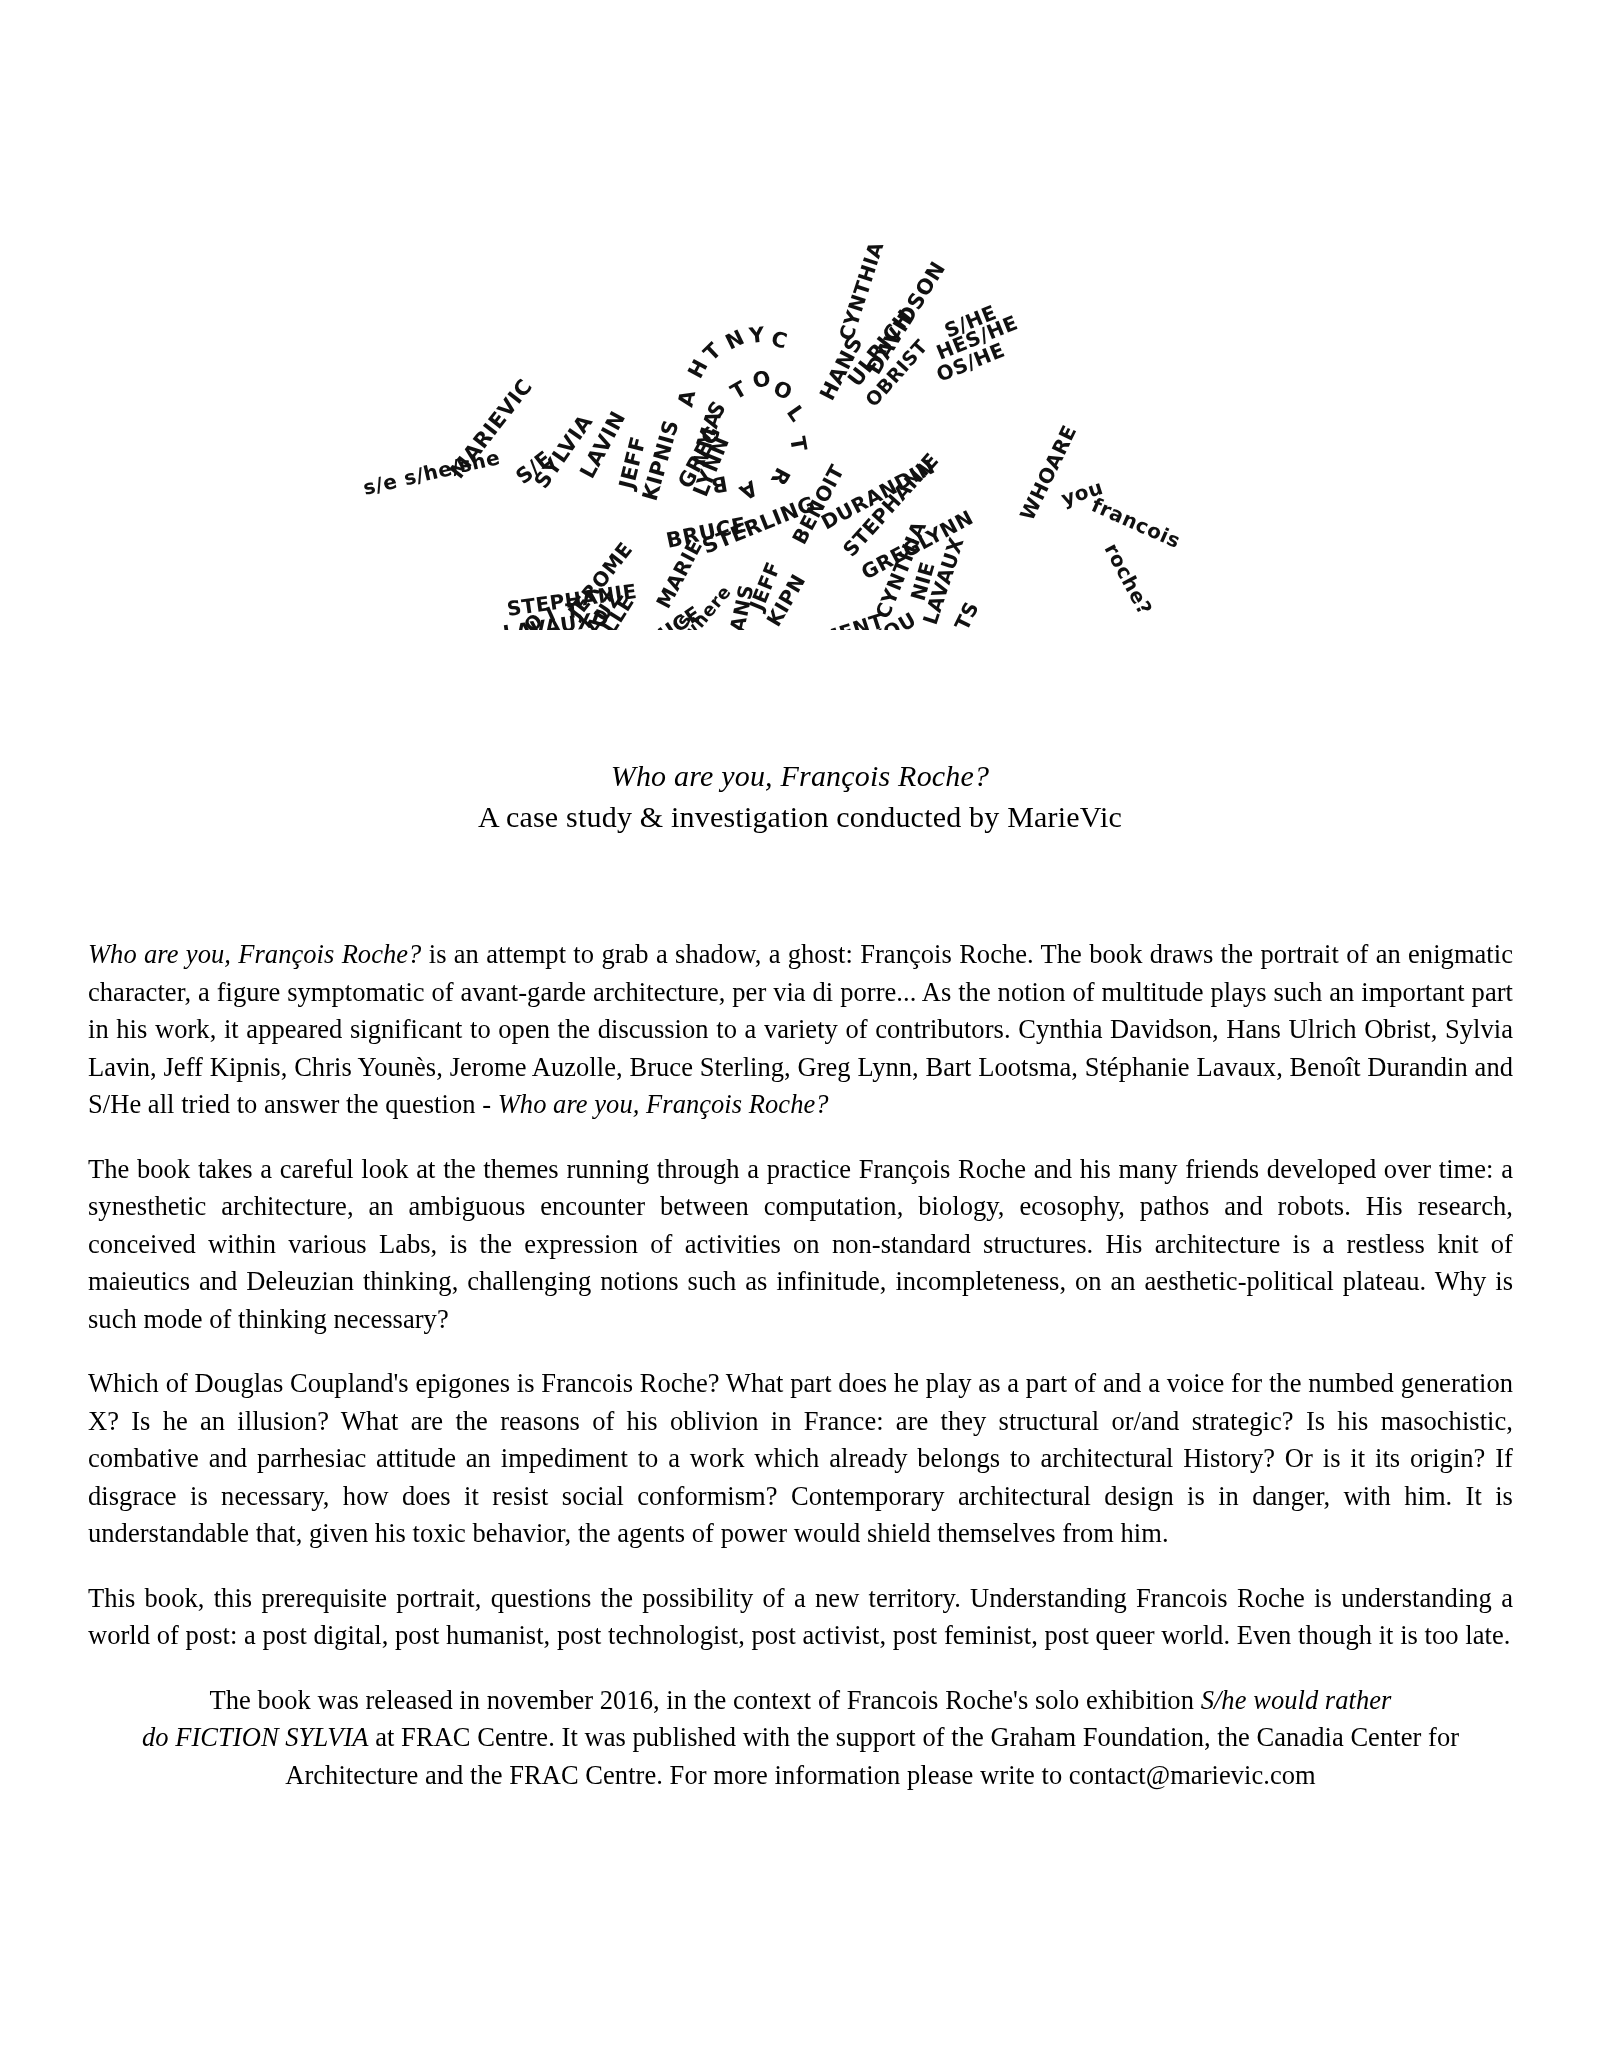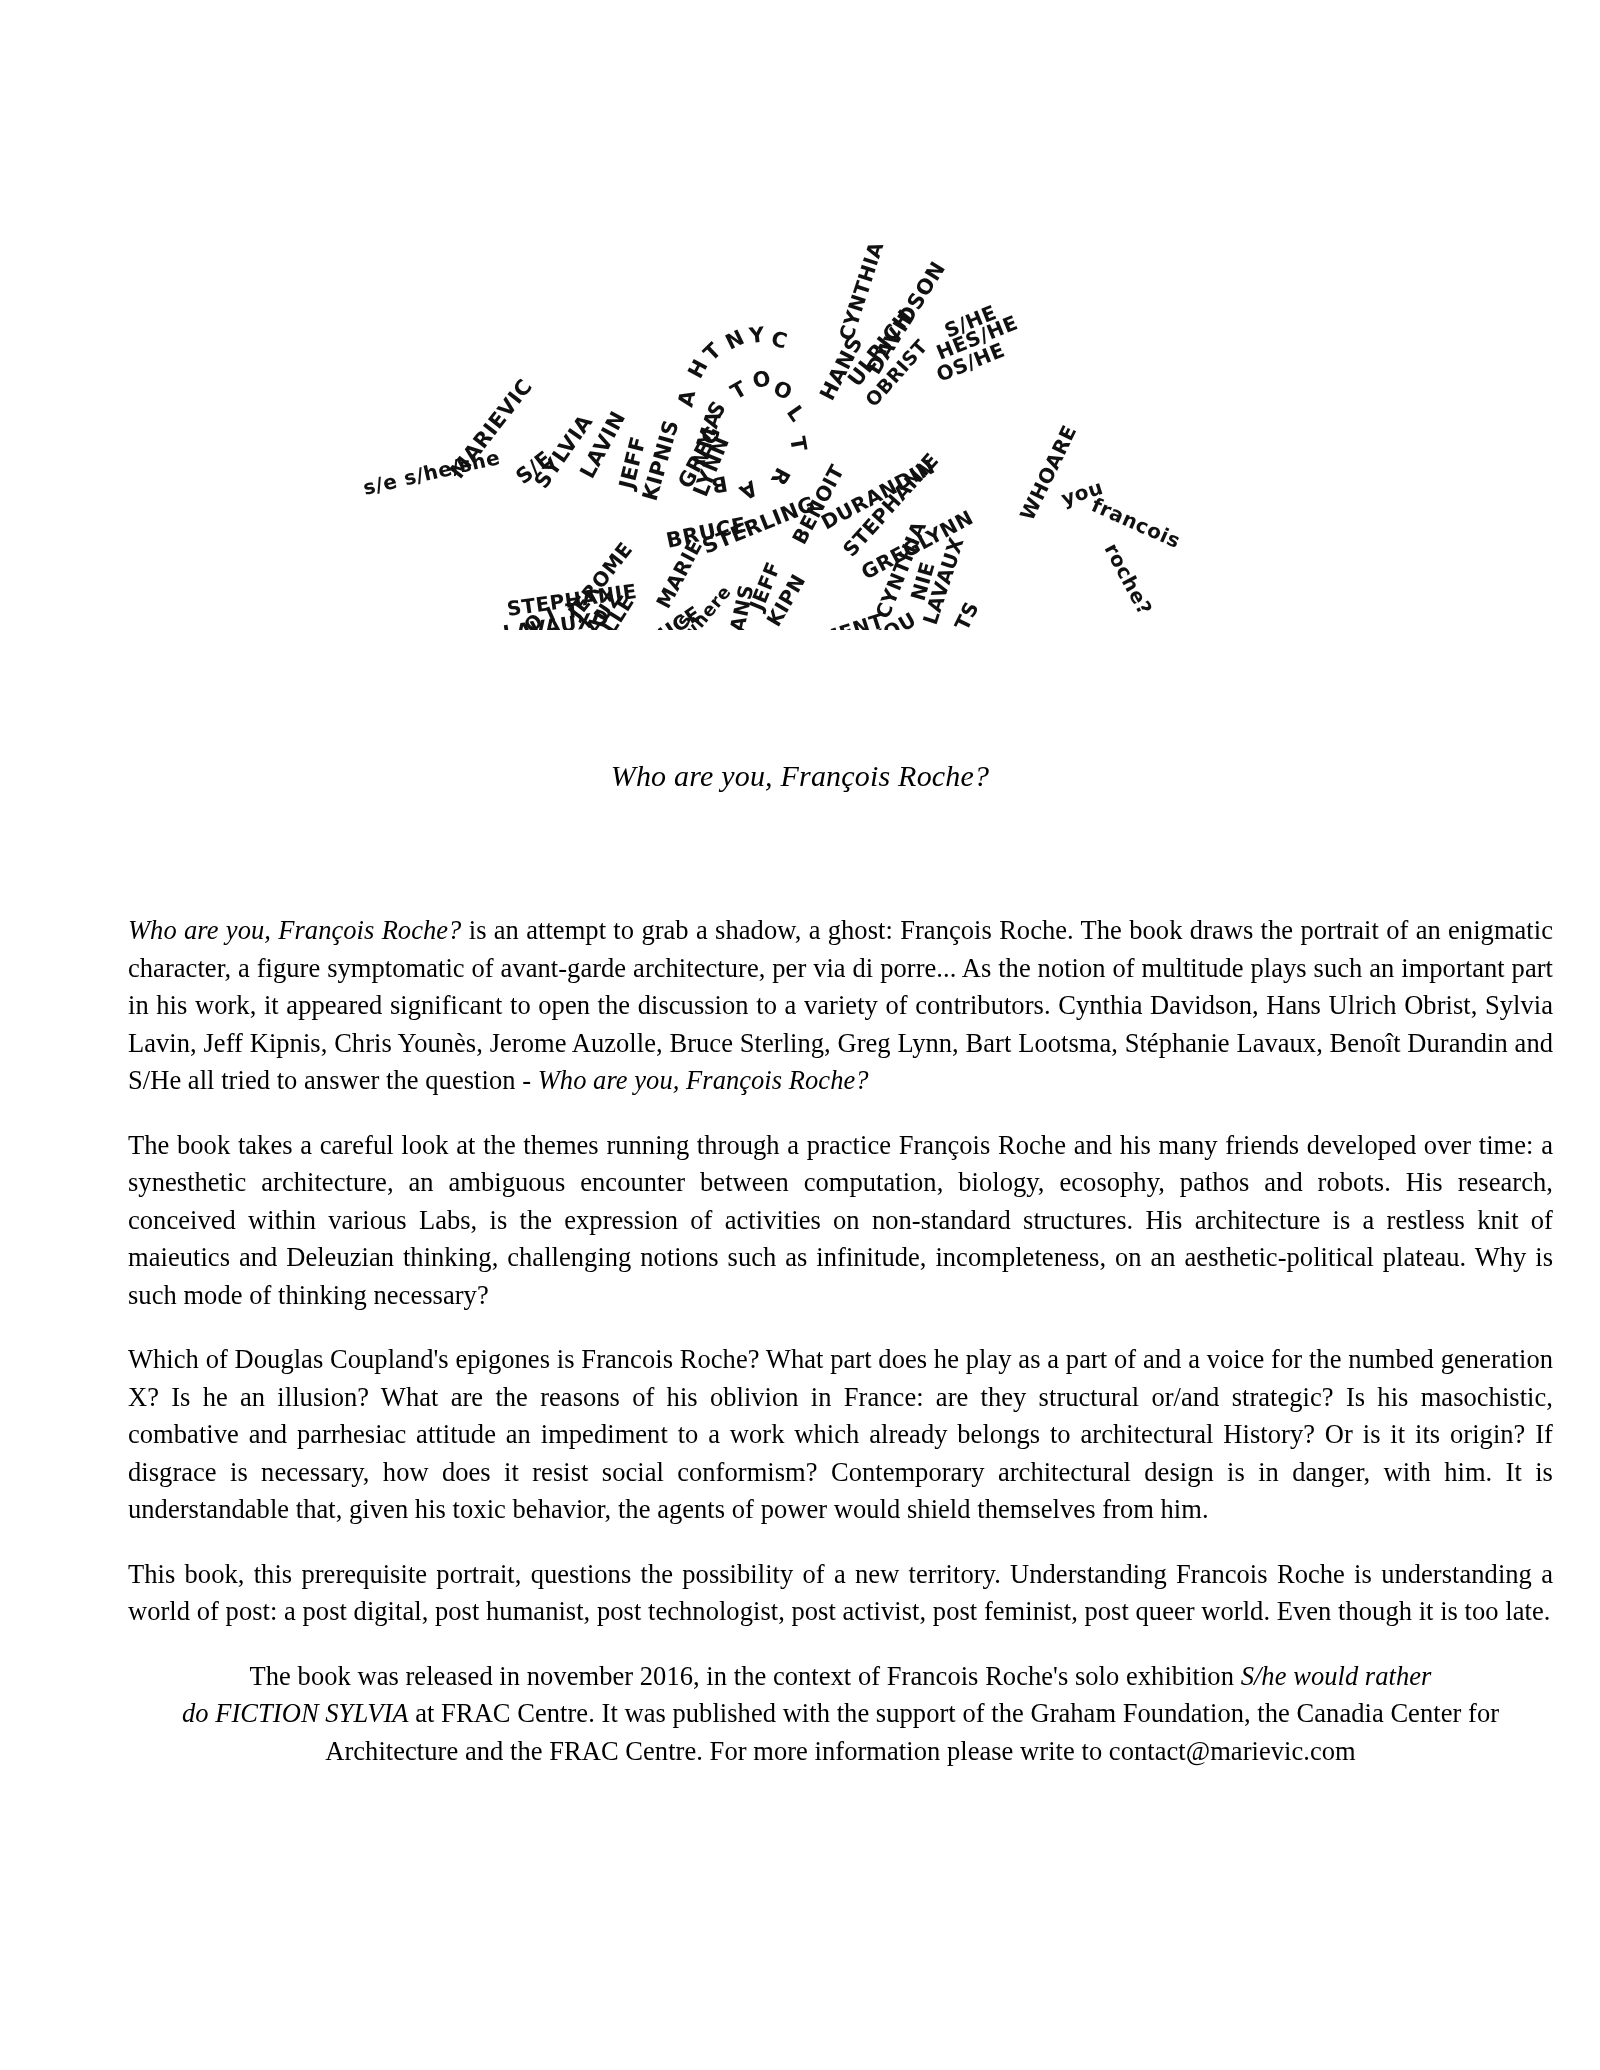--- a/index.html
+++ b/index.html
@@ -59,23 +59,22 @@
   .title-sub {
     font-size: 30px;
     line-height: 1.38;
     letter-spacing: 0.2px;
   }
 
   
   .body-copy {
     position: absolute;
     left: 88px;
-    top: 912px;
+    top: 936px;
     width: 1425px;
-    margin-left: 40px;
   }
   .para {
     font-size: 26.5px;
     line-height: 37.5px;
     text-align: justify;
     text-justify: inter-word;
     margin: 0 0 27px 0;
     letter-spacing: 0.05px;
     -webkit-hyphens: auto;
     hyphens: auto;
@@ -188,20 +187,21 @@
         <text x="1090" y="360" font-size="20" transform="rotate(24 1090 360)">francois</text>
         <text x="1104" y="398" font-size="20" transform="rotate(62 1104 398)">roche?</text>
         <text x="1046" y="520" font-size="20" transform="rotate(-28 1046 520)">S/HE</text>
         <text x="1042" y="540" font-size="20" transform="rotate(-22 1042 540)">S/HE</text>
       </g>
     </svg>
   </div>
 
   <div class="title-block">
     <div class="title-main">Who are you, François Roche?</div>
+    <div class="title-sub">A case study &amp; investigation conducted by MarieVic</div>
   </div>
 
   <div class="body-copy">
 
     <p class="para"><i>Who are you, François Roche?</i><span> is an attempt to grab a shadow, a ghost: François Roche. The book draws the portrait of an enigmatic character, a figure symptomatic of avant-garde architecture, per via di porre... As the notion of multitude plays such an important part in his work, it appeared significant to open the discussion to a variety of contributors. Cynthia Davidson, Hans Ulrich Obrist, Sylvia Lavin, Jeff Kipnis, Chris Younès, Jerome Auzolle, Bruce Sterling, Greg Lynn, Bart Lootsma, Stéphanie Lavaux, Benoît Durandin and S/He all tried to answer the question - </span><i>Who are you, François Roche?</i></p>
 
     <p class="para">The book takes a careful look at the themes running through a practice François Roche and his many friends developed over time: a synesthetic architecture, an ambiguous encounter between computation, biology, ecosophy, pathos and robots. His research, conceived within various Labs, is the expression of activities on non-standard structures. His architecture is a restless knit of maieutics and Deleuzian thinking, challenging notions such as infinitude, incompleteness, on an aesthetic-political plateau. Why is such mode of thinking necessary?</p>
 
     <p class="para">Which of Douglas Coupland's epigones is Francois Roche? What part does he play as a part of and a voice for the numbed generation X? Is he an illusion? What are the reasons of his oblivion in France: are they structural or/and strategic? Is his masochistic, combative and parrhesiac attitude an impediment to a work which already belongs to architectural History? Or is it its origin? If disgrace is necessary, how does it resist social conformism? Contemporary architectural design is in danger, with him. It is understandable that, given his toxic behavior, the agents of power would shield themselves from him.</p>
 

